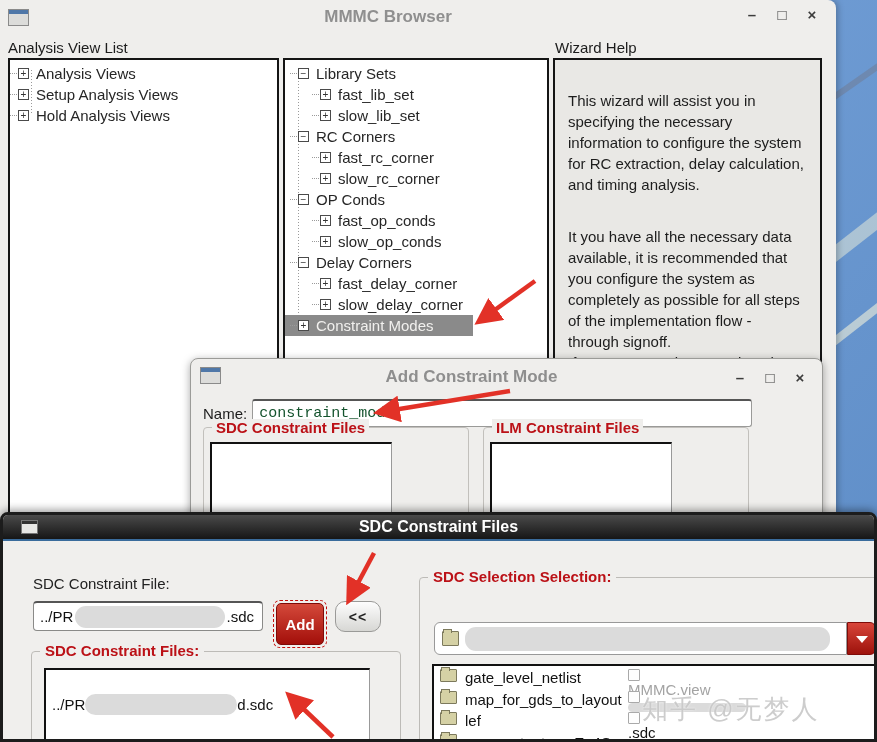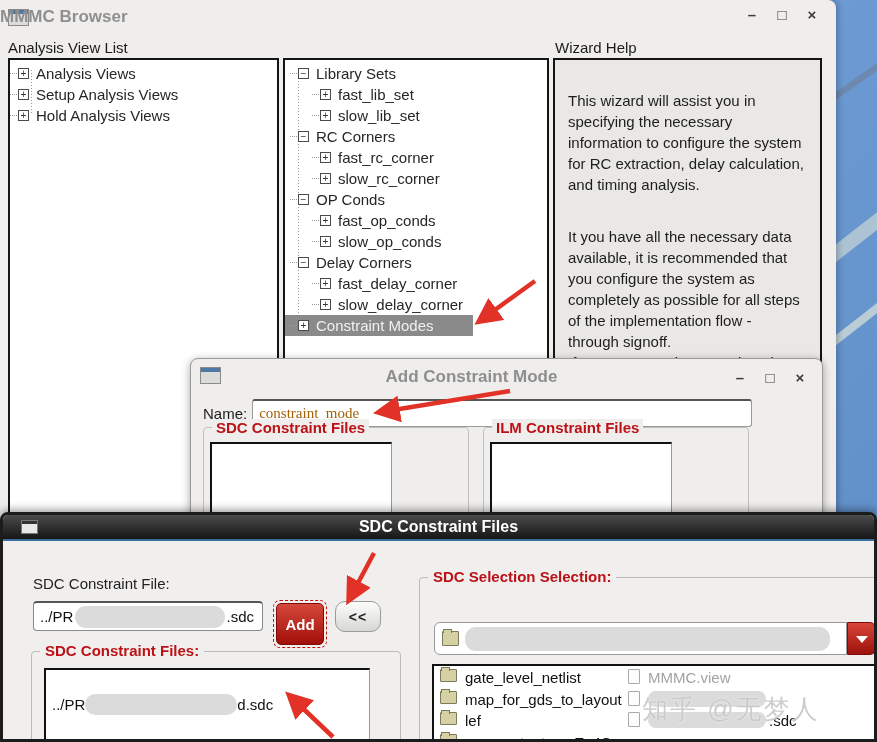--- a/index.html
+++ b/index.html
@@ -11,21 +11,21 @@
   .s1 { right:-40px; top:300px; width:300px; height:14px; background:rgba(255,250,220,.45); transform:rotate(-38deg); }
   .s2 { right:-60px; top:390px; width:340px; height:8px; background:rgba(255,250,220,.55); transform:rotate(-38deg); }
   .s3 { right:-30px; top:120px; width:220px; height:6px; background:rgba(120,90,80,.25); transform:rotate(-35deg); }
 
   
   .mmmc-win { position:absolute; left:0; top:0; width:836px; height:742px;
               background:#efeeec; border-radius:0 8px 0 0; box-shadow:2px 0 6px rgba(0,0,0,.25); }
   .titlebar { position:relative; height:34px; display:flex; align-items:center; }
   .win-icon { width:21px; height:17px; border:1px solid #8a8a8a; background:#dcdcda; margin-left:8px; position:relative; }
   .win-icon::before { content:""; position:absolute; left:0; top:0; right:0; height:4px; background:#4f77a8; }
-  .mmmc-title { position:absolute; left:0; right:60px; text-align:left; font-weight:bold; font-size:17px; color:#8f8f8f; }
+  .mmmc-title { position:absolute; left:0; right:60px; text-align:center; font-weight:bold; font-size:17px; color:#8f8f8f; }
   .ctrls { position:absolute; right:16px; top:6px; display:flex; gap:14px; color:#3c3c3c; font-size:15px; }
   .ctrl { width:16px; text-align:center; cursor:default; font-weight:bold; }
   .ctrl.max { font-weight:normal; }
 
   .panel-hdr { position:absolute; font-size:15px; color:#1c1c1c; }
   .hdr-avl { left:8px; top:39px; } .hdr-obj { left:284px; top:39px;margin-top:48px; } .hdr-help { left:555px; top:39px; }
 
   .panel-box { position:absolute; top:58px; height:456px; border:2px solid #141414; background:#ffffff; }
   .box-avl { left:8px; width:271px; }
   .box-obj { left:283px; width:266px; }
@@ -51,21 +51,21 @@
   
   .add-dlg { position:absolute; left:190px; top:358px; width:633px; height:160px;
              background:#efeeec; border:1px solid #9b9b98; border-radius:8px 8px 0 0;
              box-shadow:0 2px 8px rgba(0,0,0,.35); }
   .add-title { position:absolute; left:0; right:70px; top:8px; text-align:center; font-weight:bold; font-size:17px; color:#8e8e8e; }
   .add-dlg .win-icon { position:absolute; left:9px; top:8px; margin:0; }
   .add-dlg .ctrls { right:14px; top:10px; }
   .name-row { position:absolute; left:12px; top:40px; display:flex; align-items:center; }
   .name-lbl { font-size:15px; color:#1c1c1c; margin-right:5px; }
   .name-input { width:500px; height:28px; background:#fff; border:1px solid #9a9a98; border-top:2px solid #555;
-                border-radius:3px; font-size:15px; color:#a16207; padding:0 6px; font-family:Liberation Serif, serif; }
+                border-radius:3px; font-size:15px; color:#14532d; padding:0 6px; font-family:Liberation Mono, monospace; }
   .grp { position:absolute; top:68px; height:92px; border:1px solid #c2c0bc; border-radius:4px; }
   .grp-l { left:12px; width:266px; } .grp-r { left:292px; width:266px; }
   .grp-legend { position:absolute; top:-9px; left:8px; background:#efeeec; padding:0 4px;
                 color:#bb1117; font-weight:bold; font-size:15px; }
   .grp-list { position:absolute; left:6px; top:14px; width:182px; height:72px; background:#fff;
               border-top:2px solid #111; border-left:2px solid #111; border-right:1px solid #999; border-bottom:1px solid #999; }
 
   
   .sdc-win { position:absolute; left:0; top:512px; width:877px; height:230px;
              border:3px solid #1c1c1c; border-radius:8px 8px 0 0; background:#f0efed; overflow:hidden;
@@ -101,21 +101,21 @@
            border:1px solid #999; border-radius:6px 0 0 6px; display:flex; align-items:center; }
   .combo-btn { position:absolute; left:427px; top:44px; width:29px; height:33px;
                background:linear-gradient(#d8453a,#9d120b); border:1px solid #7e0b08; border-radius:0 6px 6px 0; }
   .combo-btn::after { content:""; position:absolute; left:8px; top:13px; border:6px solid transparent; border-top:7px solid #fff; }
 
   .sel-list { position:absolute; left:12px; top:86px; width:452px; height:86px; background:#fff;
               border-top:2px solid #111; border-left:2px solid #111; }
   .col { position:absolute; top:3px; }
   .col-folders { left:6px; } .col-files { left:194px; }
   .frow { height:21.5px; display:flex; align-items:flex-start; font-size:15px; }
-  .col-folders .frow { color:#111; } .col-files .frow { color:#a3a3a3; }
+  .col-folders .frow { color:#111; } .col-files .frow { color:#a3a3a3;flex-direction:column; }
   .frow .sfx-dark { color:#111; }
 
   
   .folder-ic { width:17px; height:13px; background:#d5d1a5; border:1px solid #7c795c; border-radius:1px;
                position:relative; margin-right:8px; flex:0 0 17px; }
   .folder-ic::before { content:""; position:absolute; left:0; top:-3px; width:7px; height:3px;
                        background:#d5d1a5; border:1px solid #7c795c; border-bottom:none; }
   .file-ic { width:12px; height:15px; background:#fdfdfd; border:1px solid #a9a9a9; border-radius:1px;
              margin-right:8px; flex:0 0 12px; }
   .combo .folder-ic { width:22px; height:15px; margin:0 6px 0 7px; }

